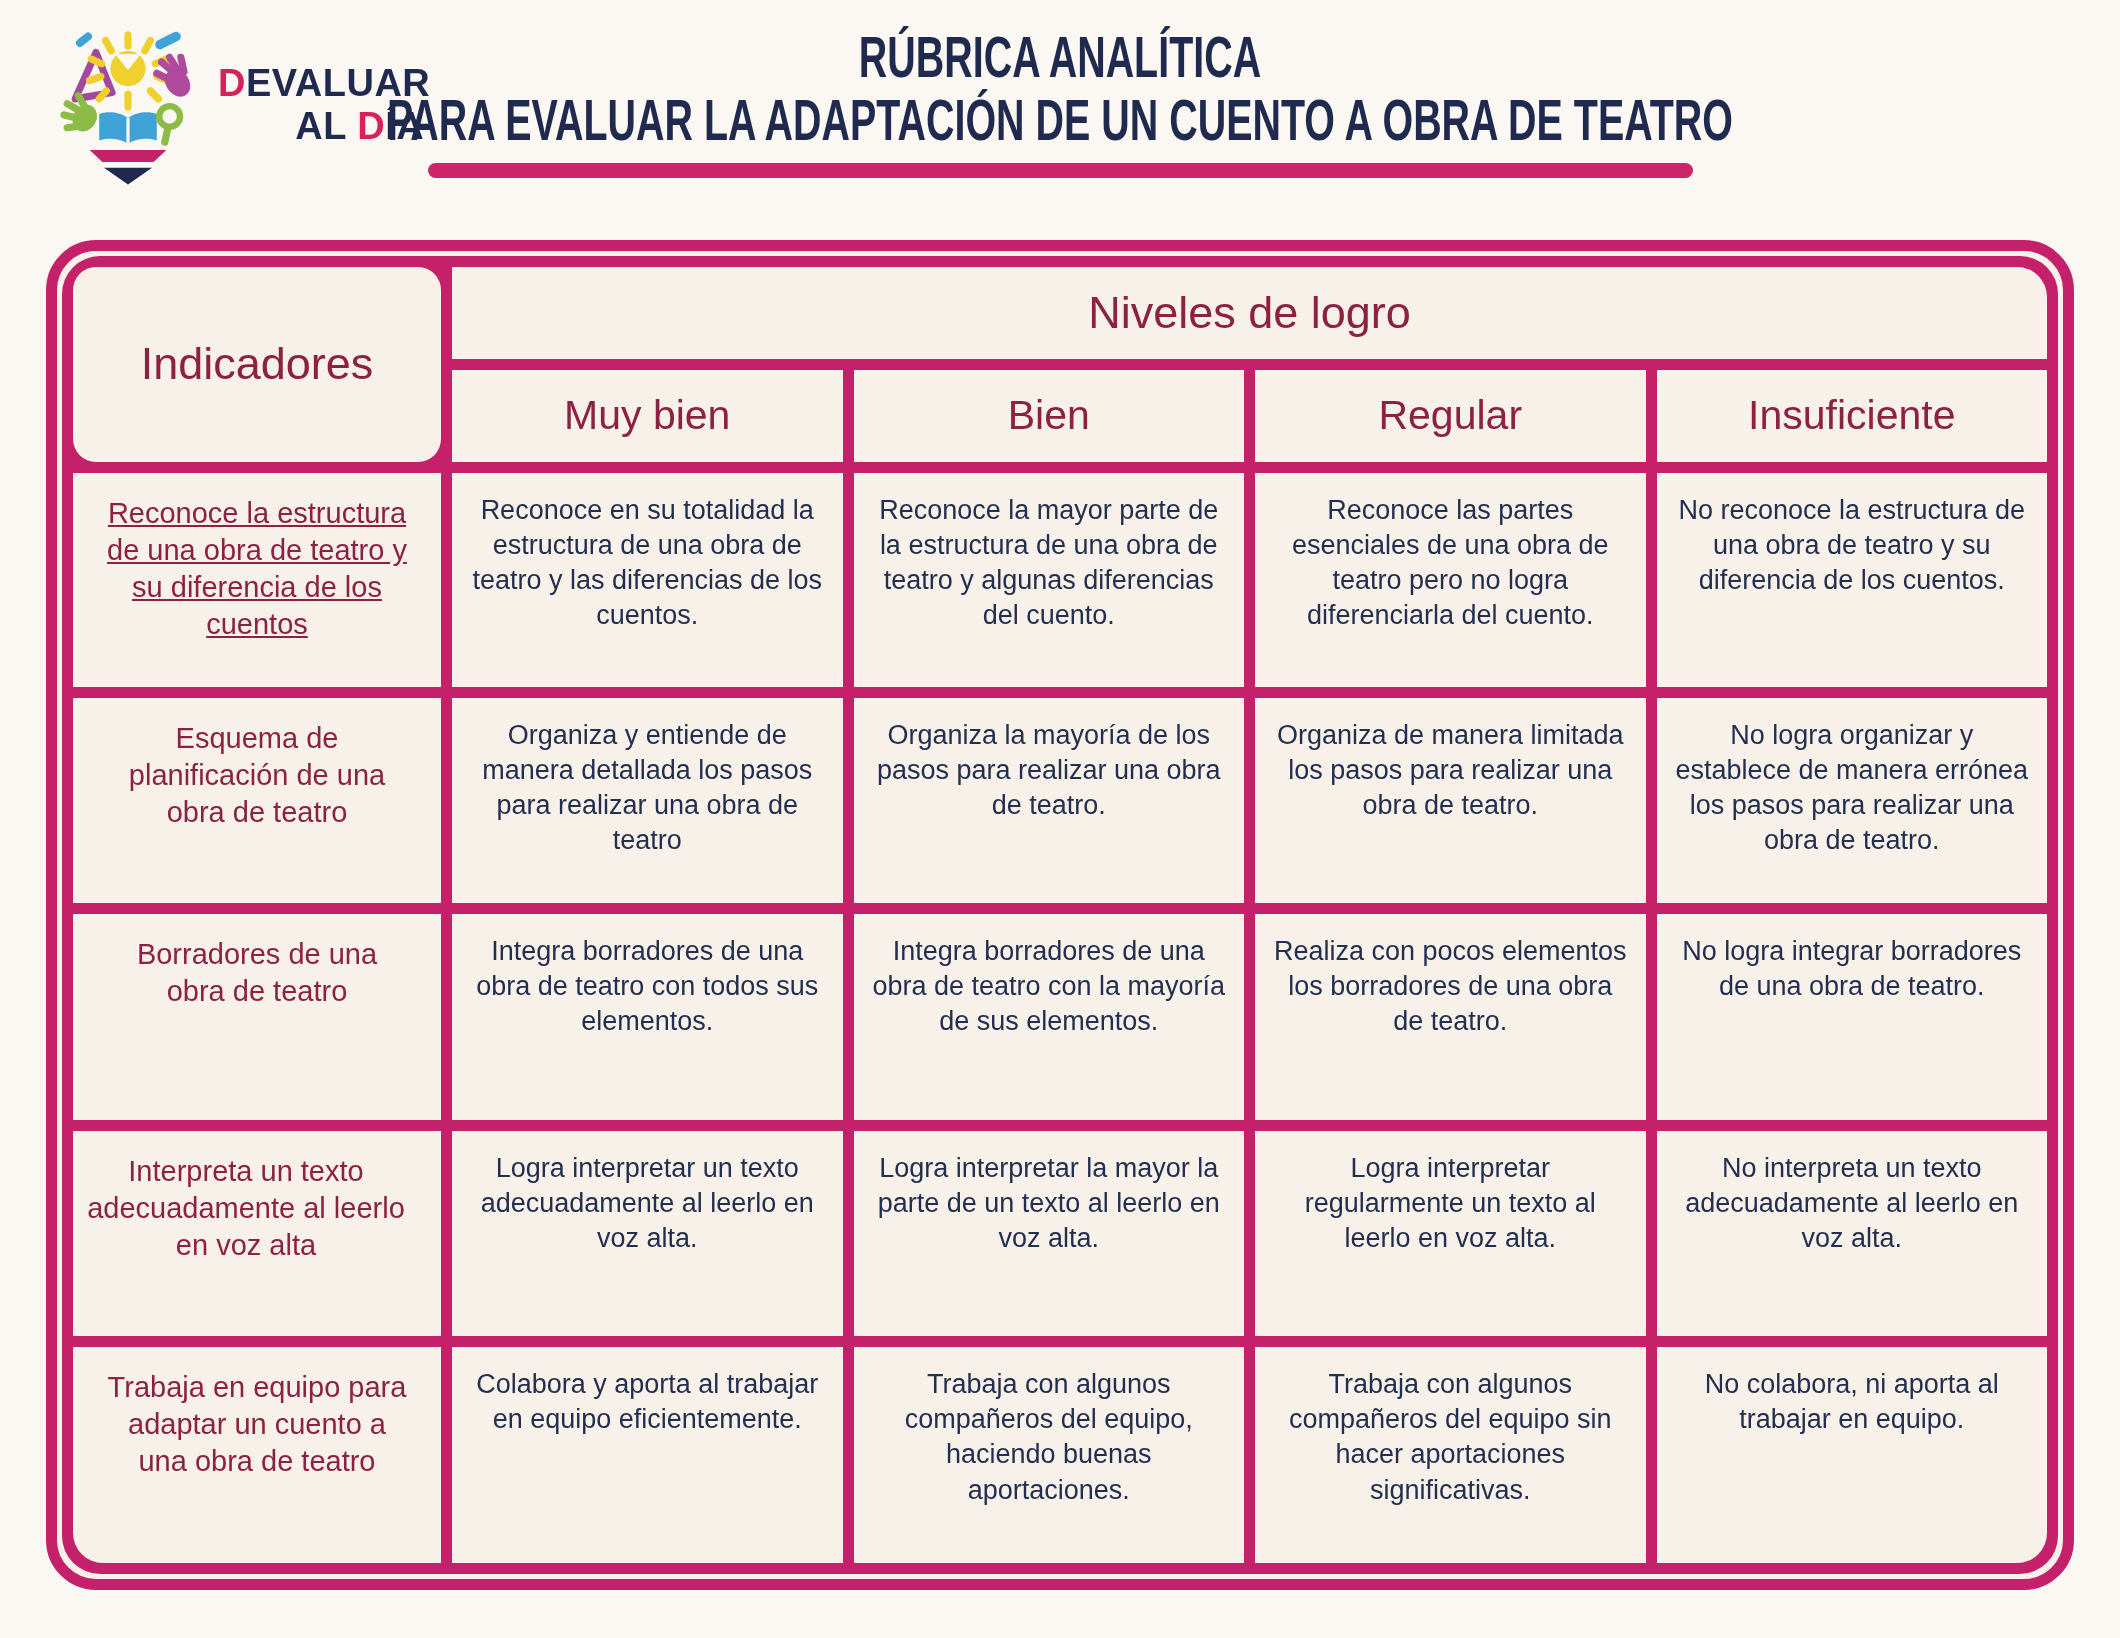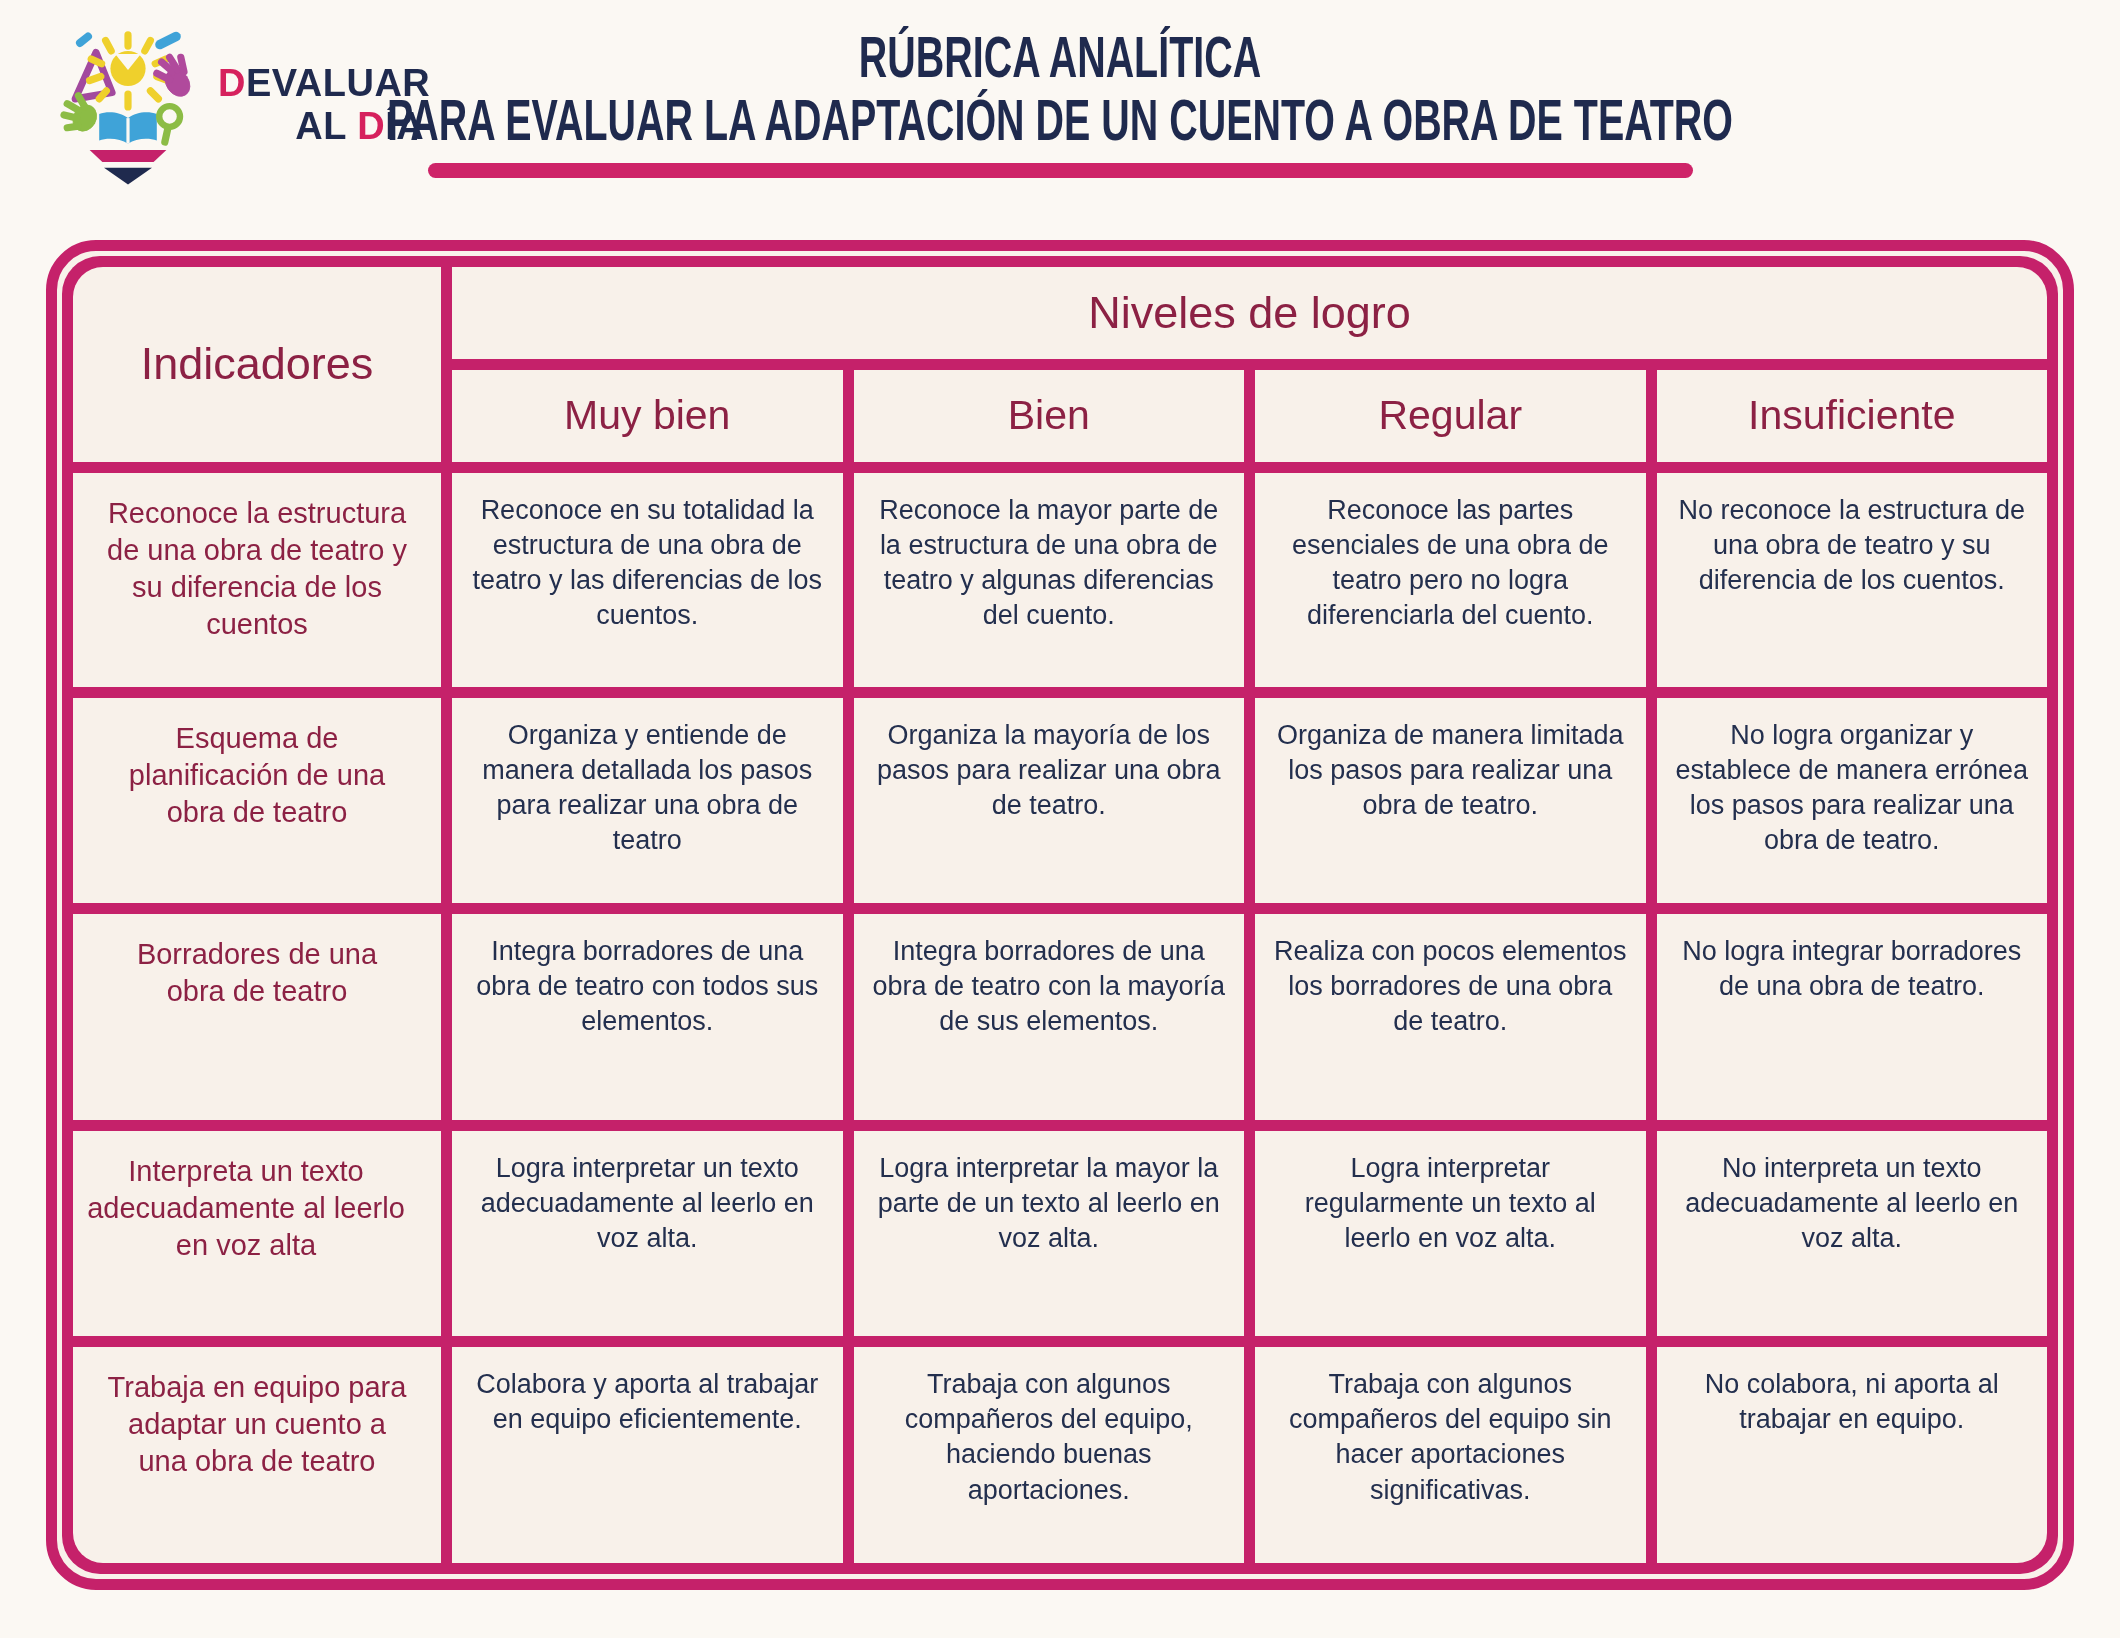--- a/index.html
+++ b/index.html
@@ -104,28 +104,28 @@
     <div class="title-block">
       <div class="title-line">RÚBRICA ANALÍTICA</div>
       <div class="title-line">PARA EVALUAR LA ADAPTACIÓN DE UN CUENTO A OBRA DE TEATRO</div>
       <div class="title-underline"></div>
     </div>
   </div>
 
   <div class="table-wrap">
     <div class="grid">
 
-      <div class="cell head tl" style="grid-column:1;grid-row:1/3;">Indicadores</div>
+      <div class="cell head tl" style="grid-column:1;grid-row:1/3;border-radius:23px;">Indicadores</div>
       <div class="cell head tr" style="grid-column:2/6;grid-row:1;">Niveles de logro</div>
       <div class="cell subhead" style="grid-column:2;grid-row:2;">Muy bien</div>
       <div class="cell subhead" style="grid-column:3;grid-row:2;">Bien</div>
       <div class="cell subhead" style="grid-column:4;grid-row:2;">Regular</div>
       <div class="cell subhead" style="grid-column:5;grid-row:2;">Insuficiente</div>
 
-      <div class="cell indic" style="grid-column:1;grid-row:3;">Reconoce la estructura de una obra de teatro y su diferencia de los cuentos</div>
+      <div class="cell indic" style="grid-column:1;grid-row:3;text-decoration:underline;">Reconoce la estructura de una obra de teatro y su diferencia de los cuentos</div>
       <div class="cell" style="grid-column:2;grid-row:3;">Reconoce en su totalidad la estructura de una obra de teatro y las diferencias de los cuentos.</div>
       <div class="cell" style="grid-column:3;grid-row:3;">Reconoce la mayor parte de la estructura de una obra de teatro y algunas diferencias del cuento.</div>
       <div class="cell" style="grid-column:4;grid-row:3;">Reconoce las partes esenciales de una obra de teatro pero no logra diferenciarla del cuento.</div>
       <div class="cell" style="grid-column:5;grid-row:3;">No reconoce la estructura de una obra de teatro y su diferencia de los cuentos.</div>
 
       <div class="cell" style="grid-column:2;grid-row:4;">Organiza y entiende de manera detallada los pasos para realizar una obra de teatro</div>
       <div class="cell indic" style="grid-column:1;grid-row:4;">Esquema de planificación de una obra de teatro</div>
       <div class="cell" style="grid-column:3;grid-row:4;">Organiza la mayoría de los pasos para realizar una obra de teatro.</div>
       <div class="cell" style="grid-column:4;grid-row:4;">Organiza de manera limitada los pasos para realizar una obra de teatro.</div>
       <div class="cell" style="grid-column:5;grid-row:4;">No logra organizar y establece de manera errónea los pasos para realizar una obra de teatro.</div>

